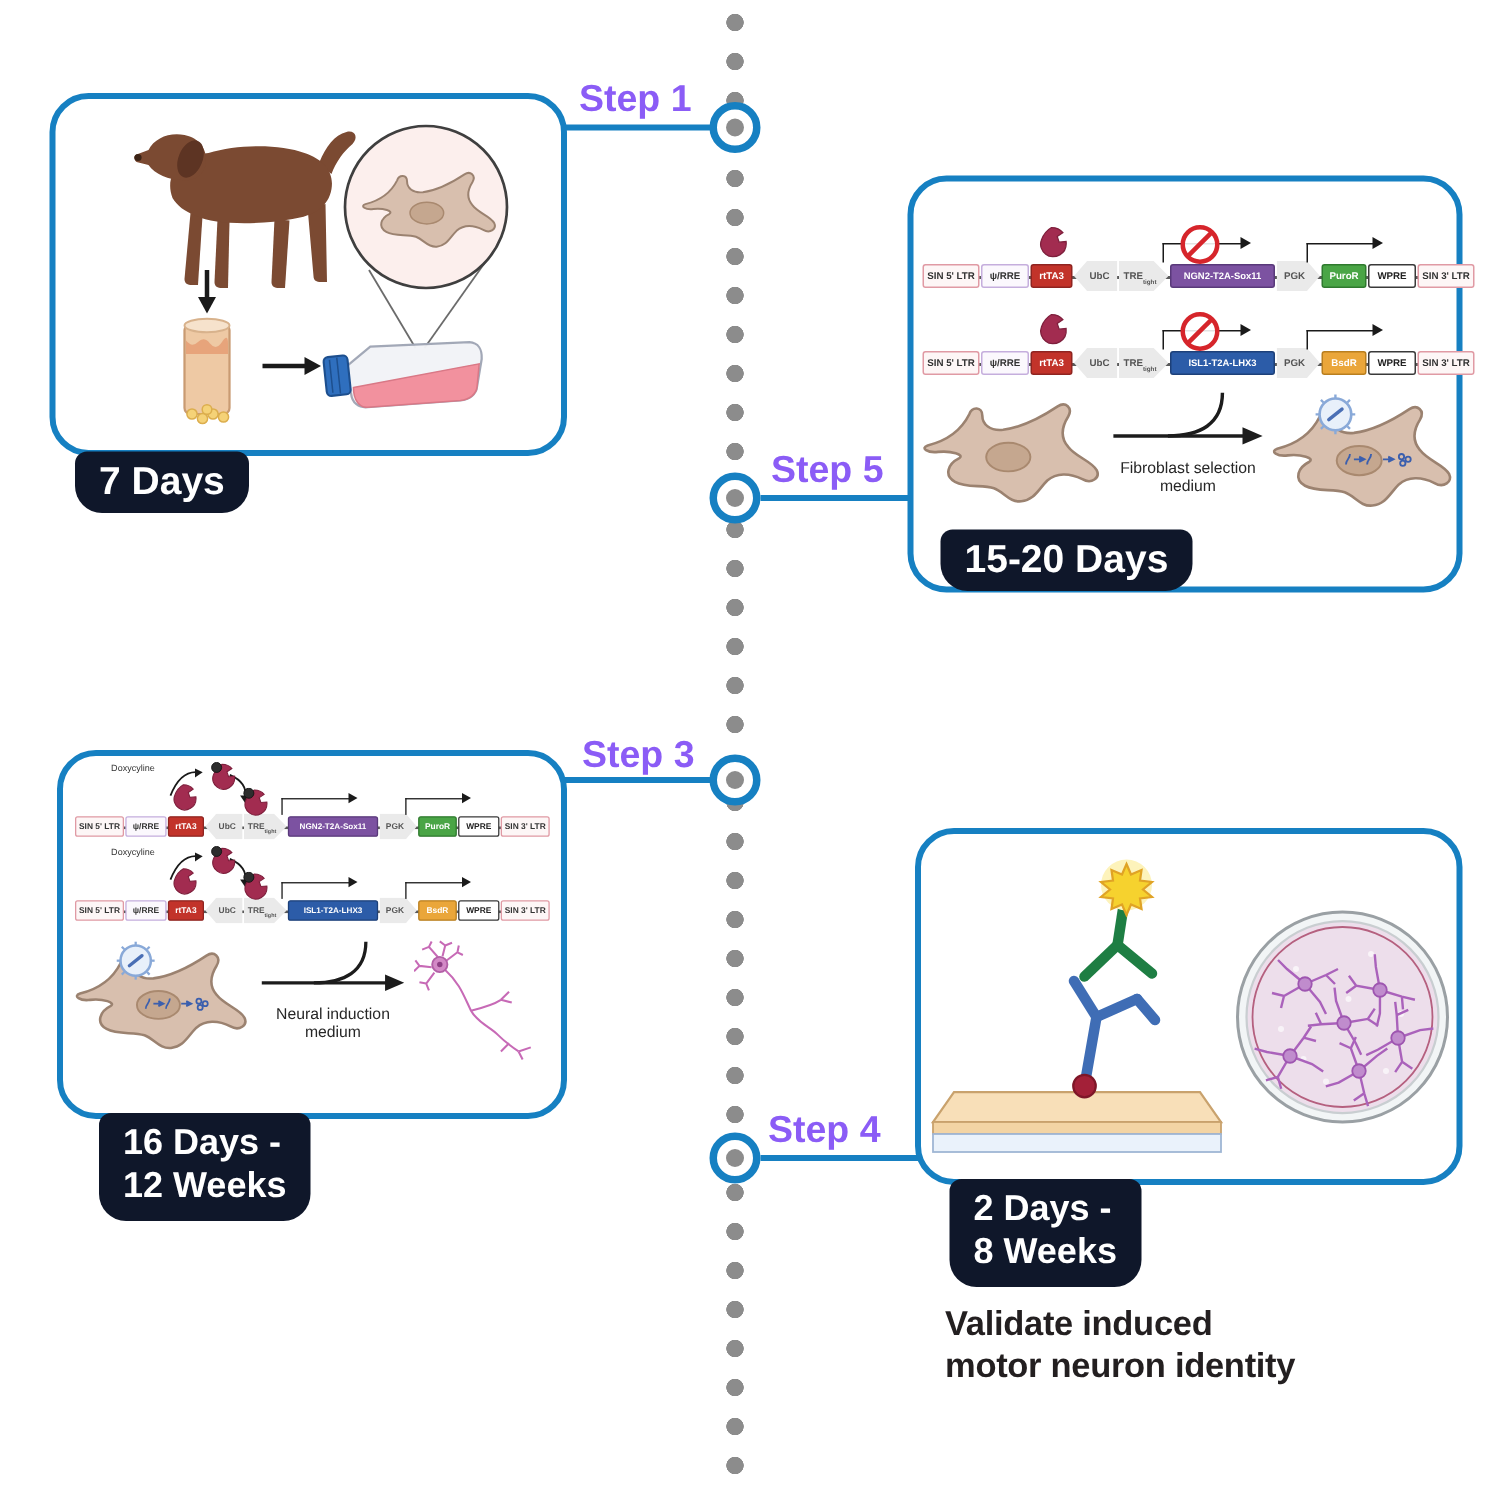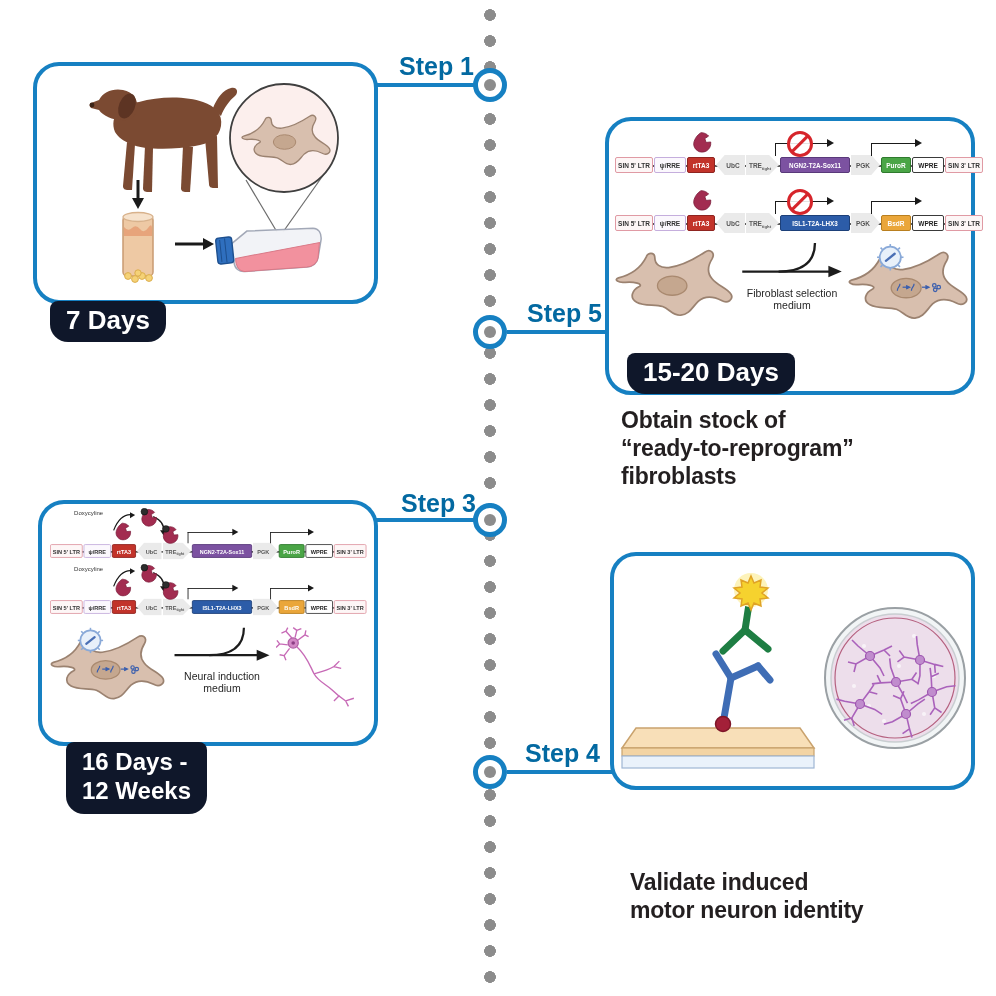--- a/index.html
+++ b/index.html
@@ -7,21 +7,21 @@
           font-family:"Liberation Sans","DejaVu Sans",sans-serif;}
   
   .dotline{position:absolute;left:484px;top:0;width:12px;height:996px;
            background-image:radial-gradient(circle closest-side,#8c8c8c 94%,rgba(140,140,140,0) 100%);
            background-size:12px 26px;background-repeat:repeat-y;background-position:center 2px;}
   .node{position:absolute;width:34px;height:34px;border:5px solid #1680c2;border-radius:50%;
         background:#fff;box-sizing:border-box;}
   .node::after{content:'';position:absolute;left:50%;top:50%;width:12px;height:12px;margin:-6px 0 0 -6px;
         border-radius:50%;background:#8c8c8c;}
   .connector{position:absolute;height:4px;background:#1680c2;}
-  .steplabel{position:absolute;color:#0369a1;font-weight:bold;font-size:25px;letter-spacing:0;margin-left:13px;}
+  .steplabel{position:absolute;color:#8b5cf6;font-weight:bold;font-size:25px;letter-spacing:0;}
   
   .panel{position:absolute;background:#fff;border:4px solid #1680c2;border-radius:26px;box-sizing:border-box;}
   .badge{position:absolute;background:#0f172a;color:#fff;font-weight:bold;z-index:5;
          border-radius:8px 8px 18px 18px;white-space:pre-line;text-align:left;line-height:1.2;}
   .badge.one{font-size:26px;padding:4px 16px 6px 16px;}
   .badge.two{font-size:24px;padding:6px 16px 8px 16px;}
   .caption{position:absolute;color:#231f20;font-weight:bold;font-size:23px;line-height:1.22;
            white-space:pre-line;letter-spacing:-0.2px;}
   
   .crow-wrap{position:relative;}
@@ -52,21 +52,21 @@
   .ban::after{content:'';position:absolute;left:50%;top:-1px;bottom:-1px;width:3.4px;
        background:#d6252b;transform:translateX(-50%) rotate(45deg);}
   .blob{position:absolute;z-index:3;width:22px;height:22px;}
   .doxlabel{position:absolute;font-size:7px;color:#333;z-index:3;}
   .doxarcs{position:absolute;z-index:2;}
   .scale88{transform:scale(0.86);transform-origin:0 0;}
   
   .cellsrow{display:flex;align-items:flex-start;}
   .rxblock{display:flex;flex-direction:column;align-items:center;}
   .rxlabel{font-size:10.5px;color:#272727;text-align:center;white-space:pre-line;line-height:1.18;margin-top:2px;}
-  .p2pad{padding:6px 0 0 0;}
+  .p2pad{padding:6px 0 0 0;margin-top:19px;}
   .fillsvg{position:absolute;left:0;top:0;}
 </style>
 </head>
 <body>
 
 <div class="canvas">
 
   <div class="dotline"></div>
   <div class="node" style="left:473px;top:68px"></div>
   <div class="node" style="left:473px;top:315px"></div>
@@ -439,20 +439,19 @@
           <circle cx="318" cy="136" r="4.5" fill="#c08ccd" stroke="#9e56b0" stroke-width="1.2"></circle>
         </g>
       </g>
     </svg>
   </section>
 
   <div class="badge one" style="left:50px;top:301px">7 Days</div>
   <div class="badge one" style="left:627px;top:353px">15-20 Days</div>
   <div class="badge two" style="left:66px;top:742px">16 Days -
 12 Weeks</div>
-
-  <div class="caption" style="left:621px;top:406px">Obtain stock of
-“ready-to-reprogram”
-fibroblasts</div>
+  <div class="badge two" style="left:633px;top:786px">2 Days -
+8 Weeks</div>
+
   <div class="caption" style="left:630px;top:868px">Validate induced
 motor neuron identity</div>
 
 </div>
 
 </body></html>

